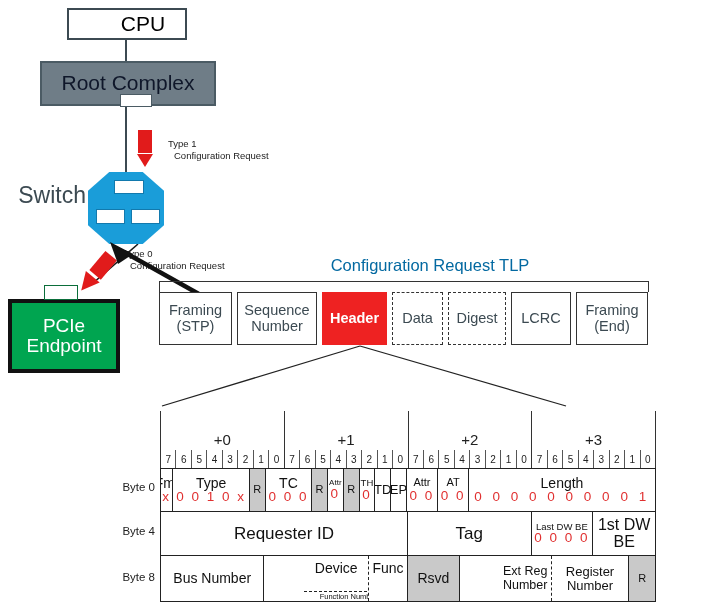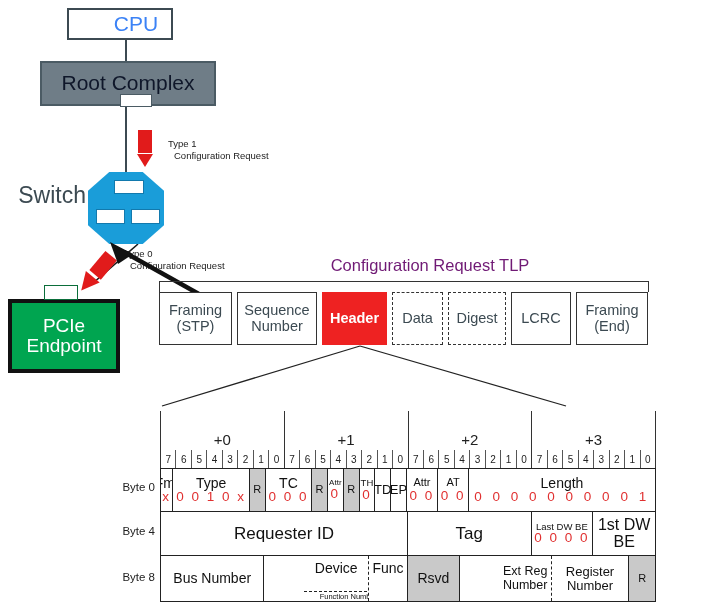--- a/index.html
+++ b/index.html
@@ -10,23 +10,23 @@
   }
   #stage{position:absolute;left:0;top:0;width:710px;height:606px;}
   .abs{position:absolute;box-sizing:border-box;}
 
   
   .node{
     display:flex;align-items:center;justify-content:center;
     text-align:center;line-height:1.05;
   }
   #cpu-box{
-    left:67px;top:8px;width:106px;height:32px;
+    left:67px;top:8px;width:120px;height:32px;
     border:2px solid #3c4a52;background:#ffffff;
-    font-size:21px;color:#3b82f6;padding-left:32px;
+    font-size:21px;color:#000000;padding-left:32px;
   }
   #root-complex-box{
     left:40px;top:61px;width:176px;height:45px;
     border:2px solid #4b5b64;background:#6f7d87;
     font-size:21px;color:#0f172a;
   }
   #rc-port{left:120px;top:94px;width:32px;height:13px;background:#ffffff;border:1px solid #4b5b64;}
 
   #link-cpu-rc{left:125px;top:39px;width:2px;height:23px;background:#3c4a52;}
   #link-rc-sw{left:125px;top:105px;width:2px;height:70px;background:#3c4a52;}
@@ -54,21 +54,21 @@
   #type1-arrow{left:132px;top:130px;width:26px;height:38px;}
   #type0-arrow{left:74px;top:248px;width:44px;height:50px;}
   #type1-label{left:168px;top:138px;width:150px;font-size:9.5px;color:#222;line-height:1.3;}
   #type0-label{left:124px;top:248px;width:150px;font-size:9.5px;color:#222;line-height:1.3;}
   #type1-label .l2,#type0-label .l2{padding-left:6px;}
 
   
   #tlp-pointer{left:84px;top:238px;width:400px;height:72px;}
 
   
-  #tlp-title{left:280px;top:256px;width:300px;font-size:16.5px;color:#701a75;text-align:center;}
+  #tlp-title{left:280px;top:256px;width:300px;font-size:16.5px;color:#0369a1;text-align:center;}
   #tlp-bracket{left:159px;top:281px;width:490px;height:11px;border:1.5px solid #333;border-bottom:none;}
   #tlp-row{left:159px;top:292px;width:492px;height:53px;display:flex;gap:5px;}
   .tlp-cell{
     flex:0 0 auto;border:1.5px solid #333;background:#fff;
     display:flex;flex-direction:column;align-items:center;justify-content:center;
     font-size:14.5px;color:#3c4a52;line-height:1.06;box-sizing:border-box;
   }
   .tlp-cell.dashed{border:1.5px dashed #333;}
   .tlp-cell.header{background:#ee2222;color:#ffffff;border-color:#ee2222;font-weight:bold;}
   .w-framing{width:73px;} .w-seq{width:80px;} .w-header{width:65px;}

